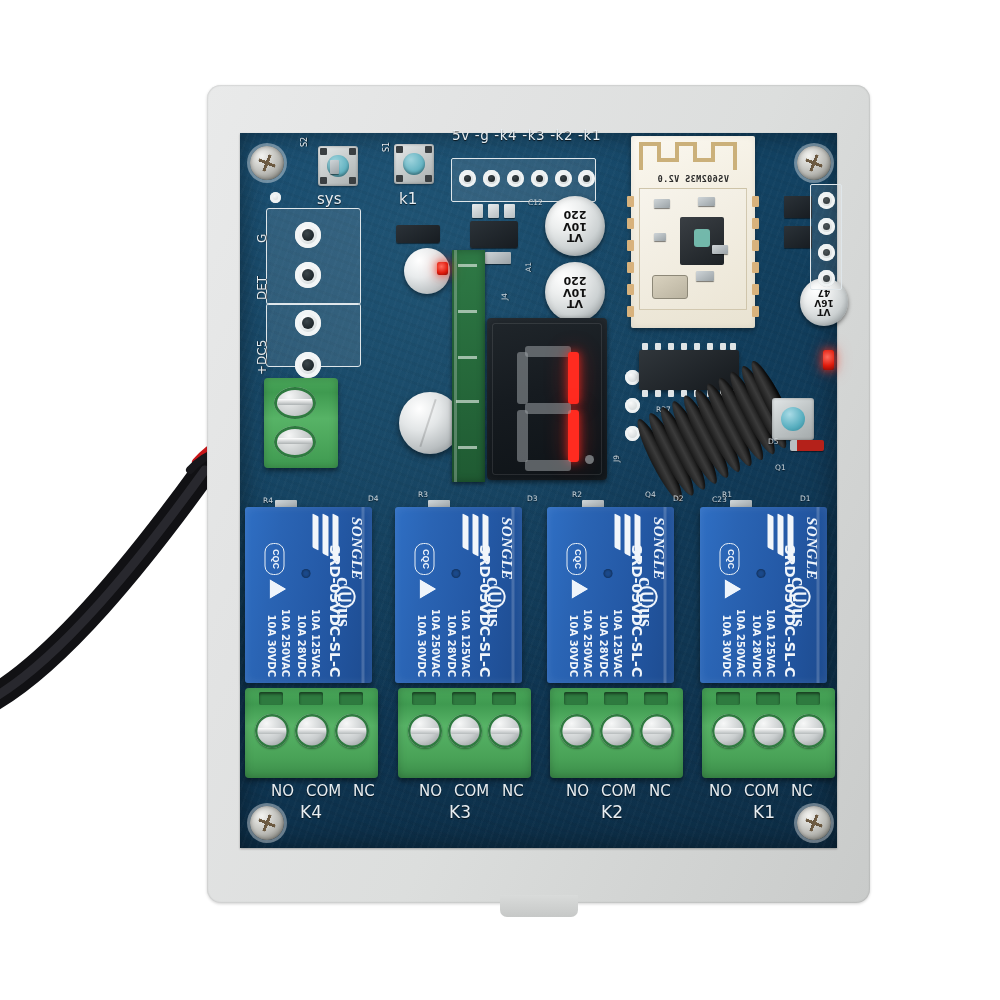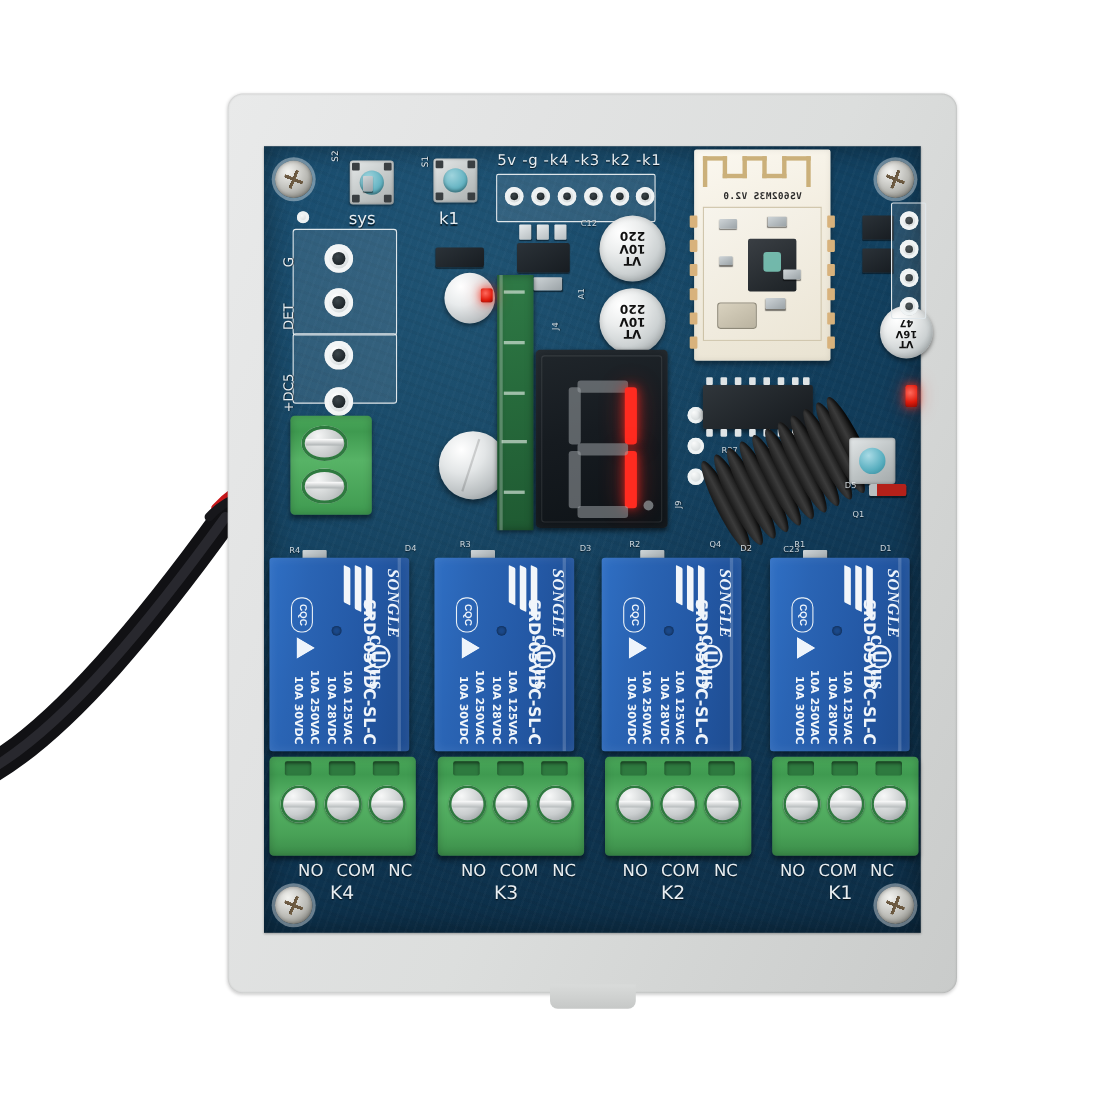--- a/index.html
+++ b/index.html
@@ -265,21 +265,21 @@
     <div class="pin a"></div>
       <div class="pin b"></div>
     <div class="pin c"></div>
       <div class="pin d"></div>
     <div class="cap"></div>
   </div>
   <div class="silk sm" style="left:382px;top:152px;transform:rotate(-90deg);transform-origin:left top;font-size:8px">S1</div>
   <div class="silk" style="left:399px;top:190px;font-size:15px">k1</div>
 
   <div class="hdr" style="left:451px;top:158px;width:143px;height:42px"></div>
-  <div class="silk" style="left:452px;top:138px;font-size:13.5px;letter-spacing:.6px">5v -g -k4 -k3 -k2 -k1</div>
+  <div class="silk" style="left:452px;top:127px;font-size:13.5px;letter-spacing:.6px">5v -g -k4 -k3 -k2 -k1</div>
   <div class="pad" style="left:459px;top:170px">
       <i></i>
     </div>
   <div class="pad" style="left:483px;top:170px">
       <i></i>
     </div>
   <div class="pad" style="left:507px;top:170px">
       <i></i>
     </div>
   <div class="pad" style="left:531px;top:170px">

